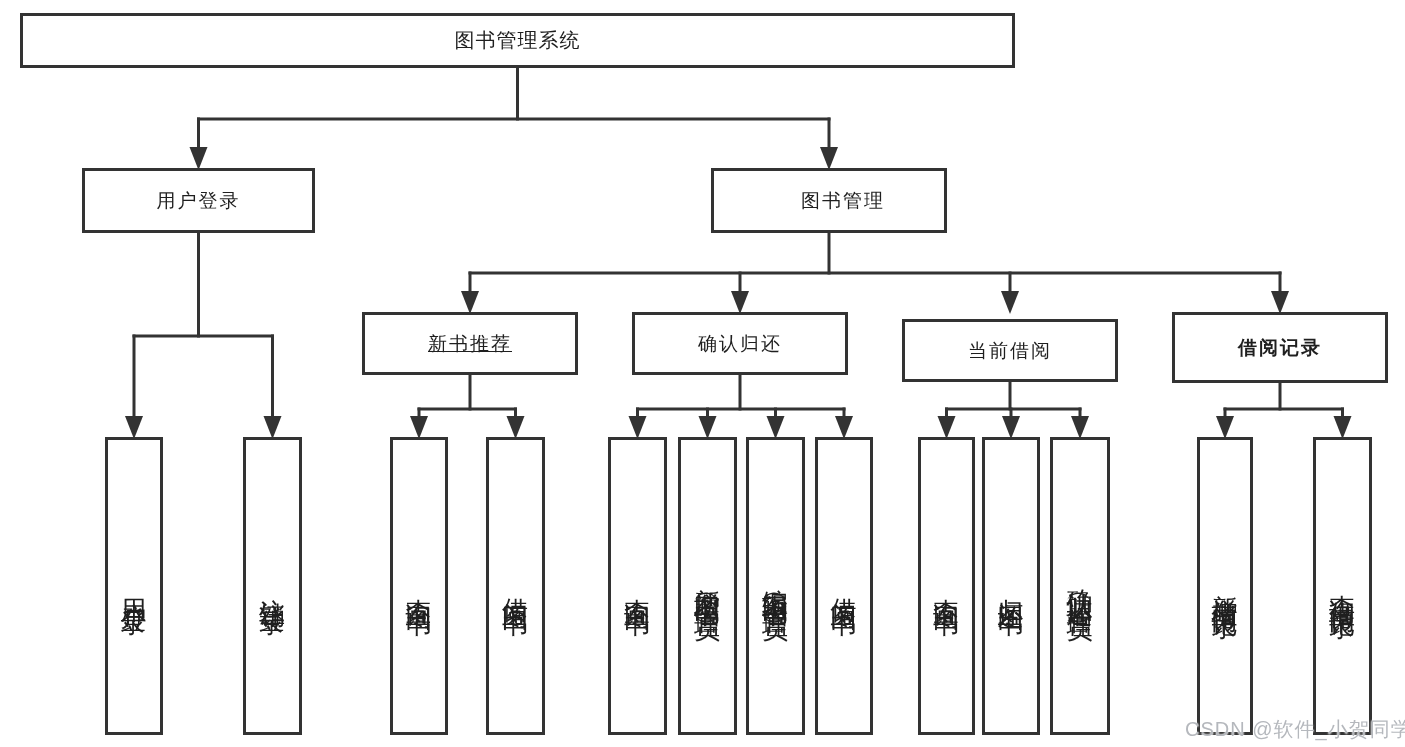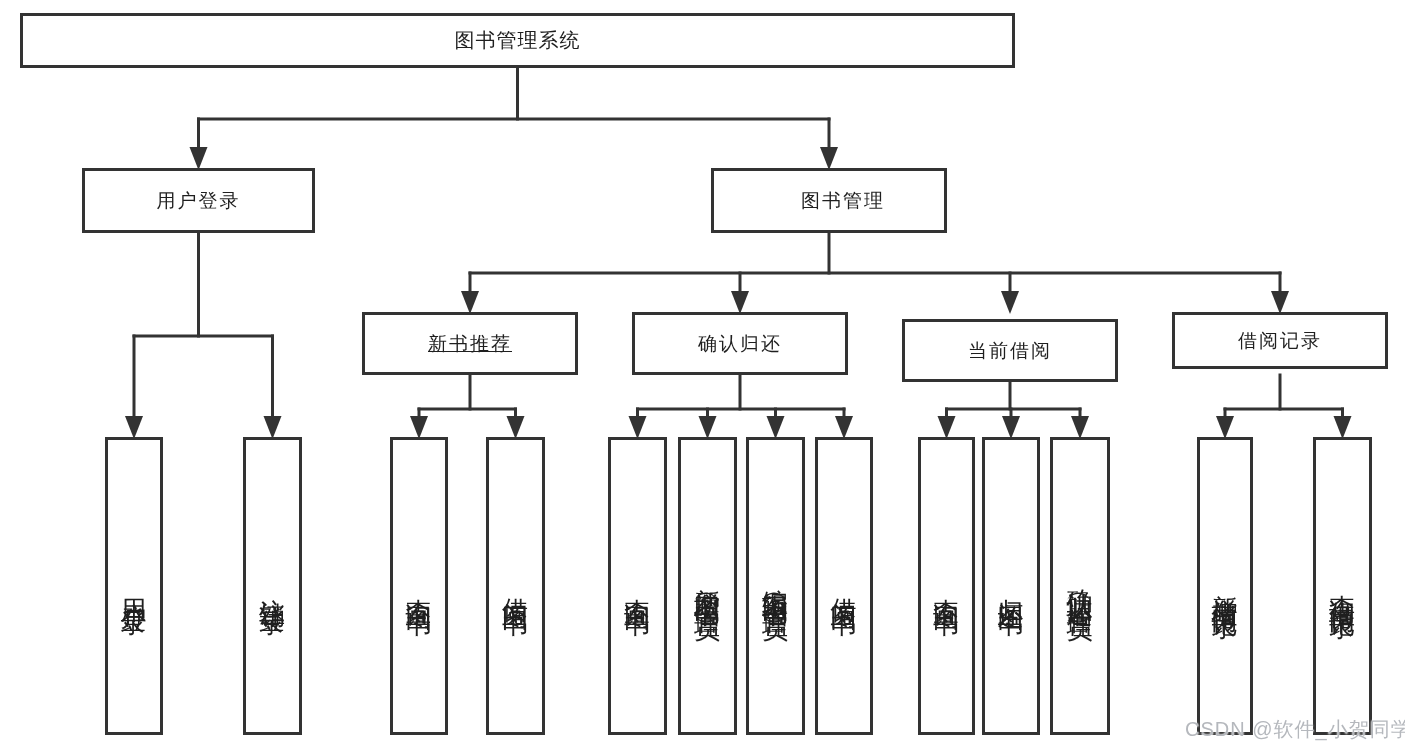--- a/index.html
+++ b/index.html
@@ -97,21 +97,21 @@
     </div>
     <div class="node" style="left: 362px; top: 312px; width: 216px; height: 63px; text-decoration: underline;">
       <span class="lbl">新书推荐</span>
     </div>
     <div class="node" style="left: 632px; top: 312px; width: 216px; height: 63px;">
       <span class="lbl">确认归还</span>
     </div>
     <div class="node" style="left: 902px; top: 312px; width: 216px; height: 63px; margin-top: 7px;">
       <span class="lbl">当前借阅</span>
     </div>
-    <div class="node" style="left: 1172px; top: 312px; width: 216px; height: 57px;">
+    <div class="node" style="left: 1172px; top: 312px; width: 216px; height: 71px; font-weight: bold;">
       <span class="lbl">借阅记录</span>
     </div>
     <div class="node v" style="left: 105px; top: 437px; width: 58px; height: 298px;">
       <span class="lbl">用户登录</span>
     </div>
     <div class="node v" style="left: 243px; top: 437px; width: 59px; height: 298px;">
       <span class="lbl">注销登录</span>
     </div>
     <div class="node v" style="left: 390px; top: 437px; width: 58px; height: 298px;">
       <span class="lbl">查询图书</span>

